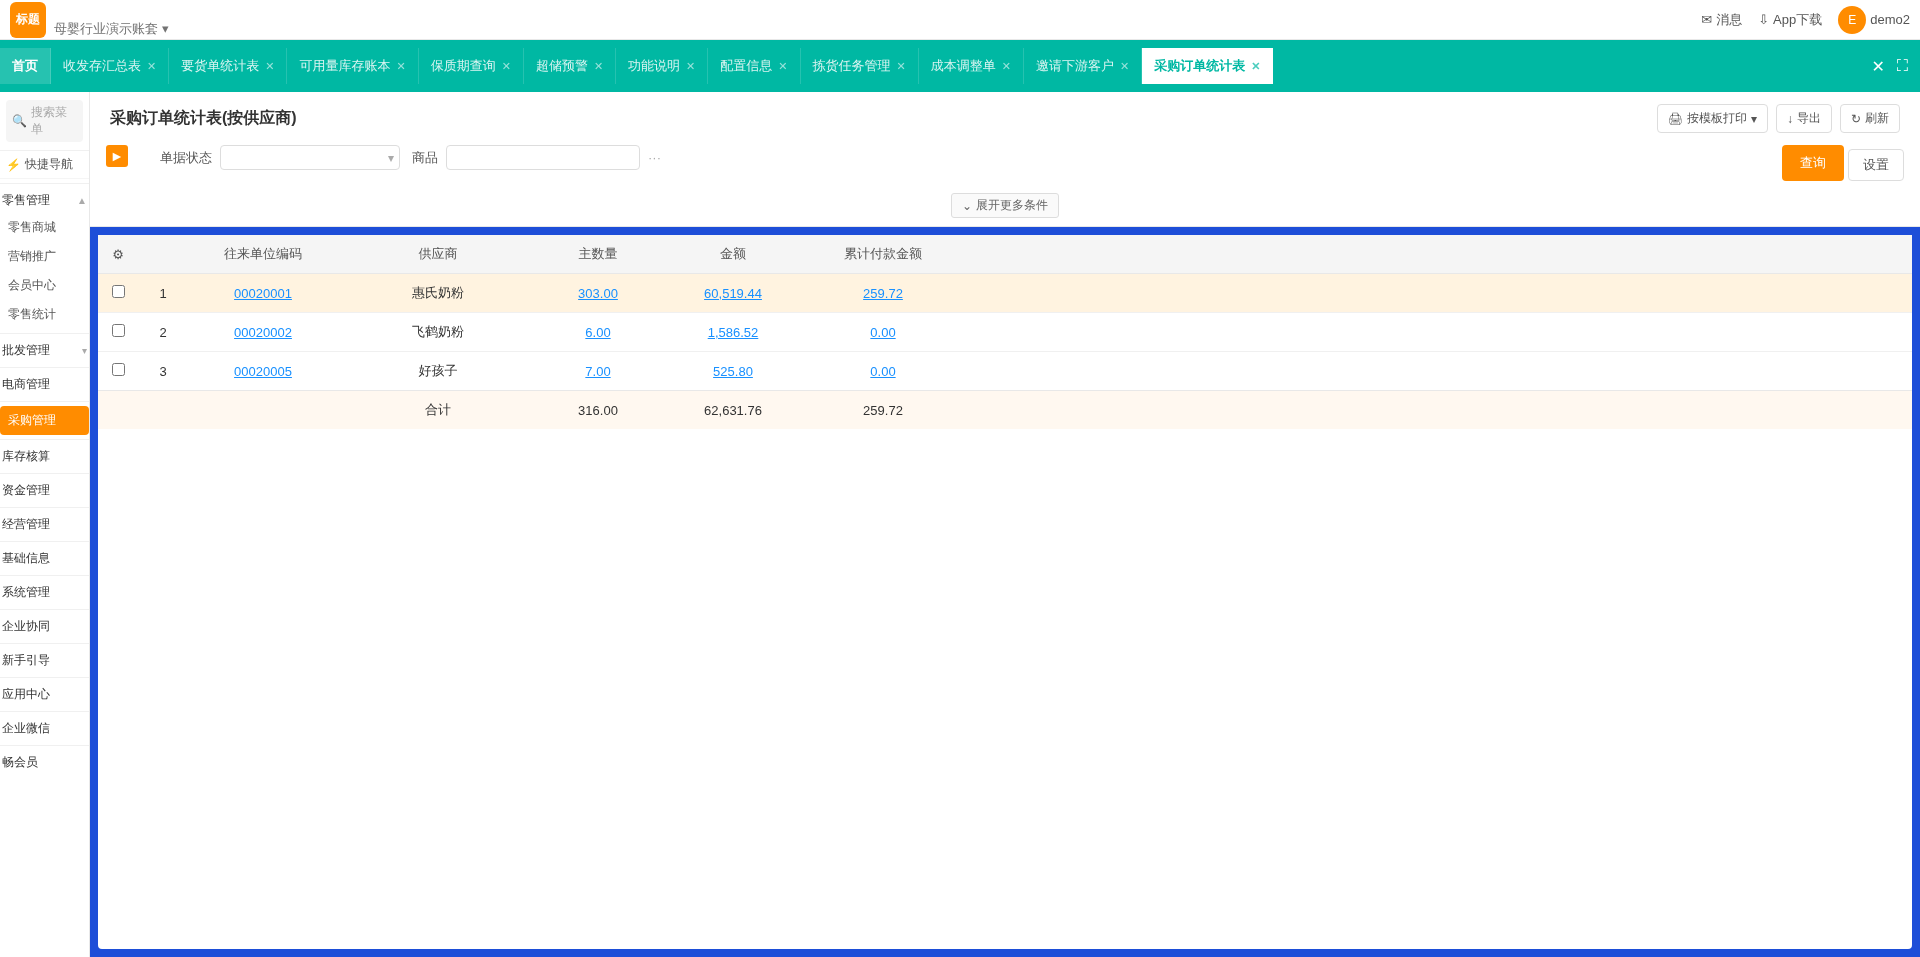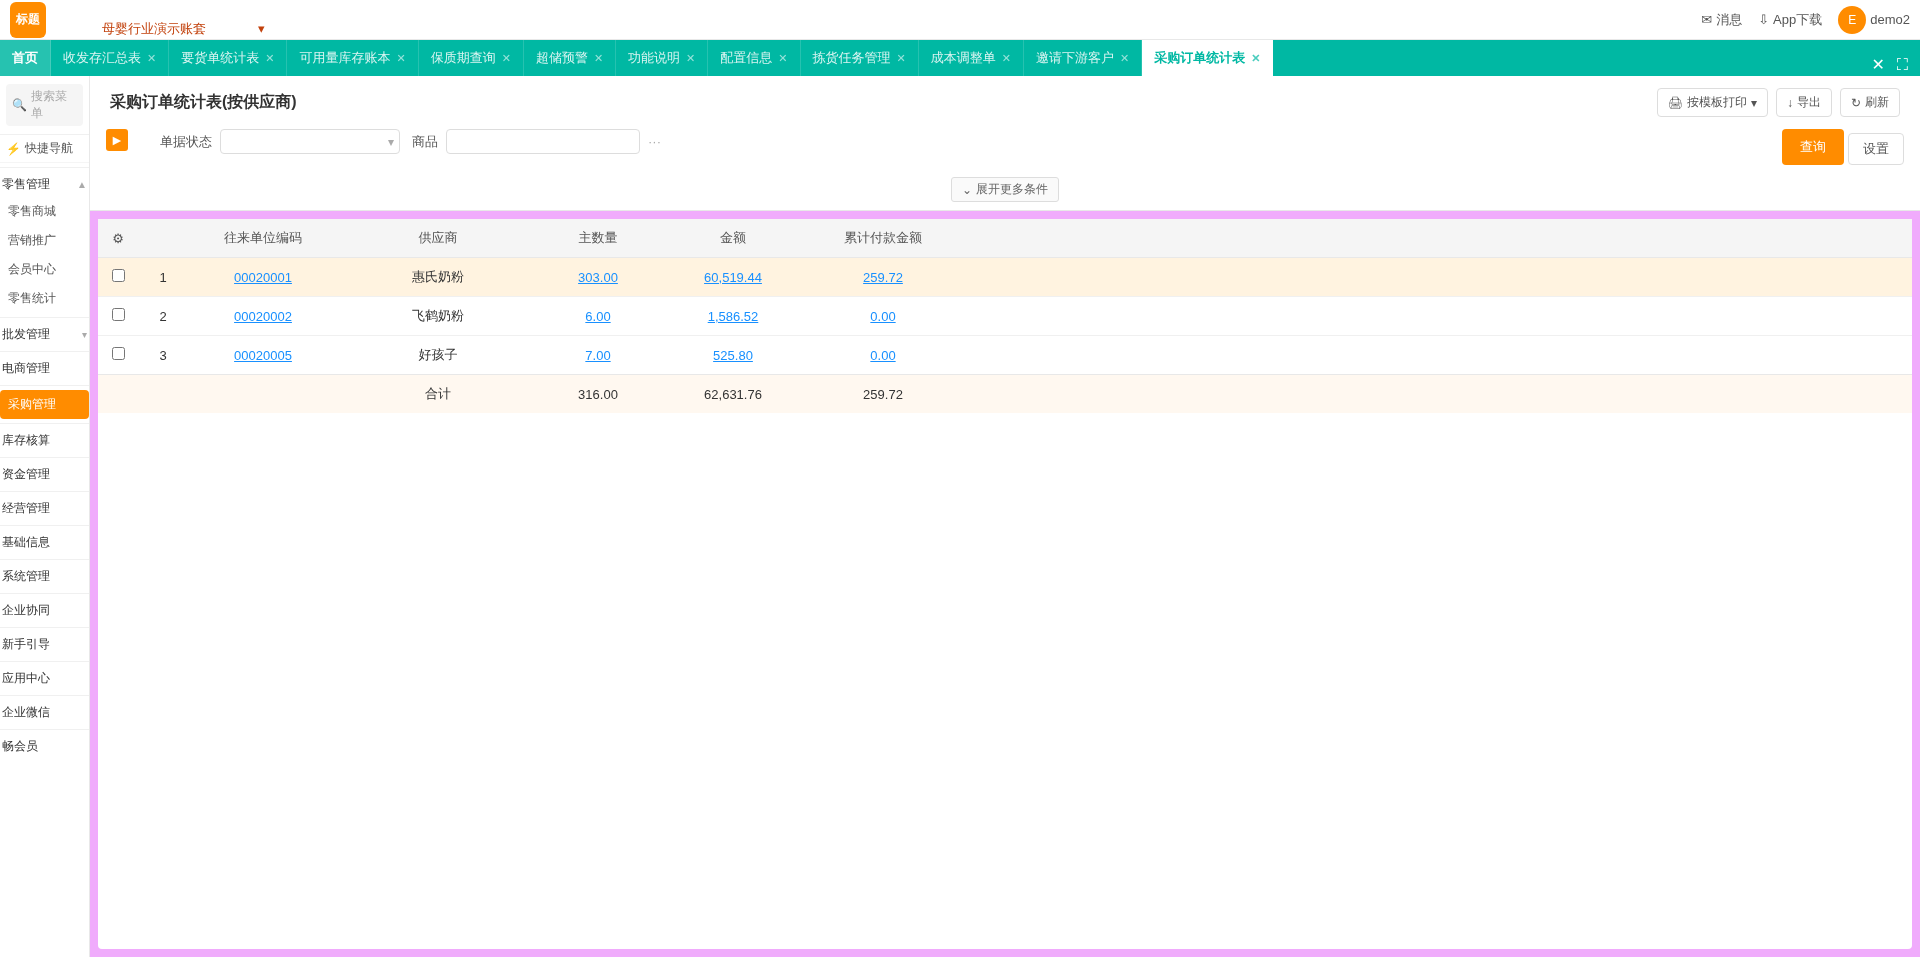--- a/index.html
+++ b/index.html
@@ -3,27 +3,27 @@
   <meta charset="utf-8">
   <style>
     * { box-sizing: border-box; margin: 0; padding: 0; }
     body { font-family: "Microsoft YaHei", "PingFang SC", Arial, sans-serif; font-size: 13px; background: #f5f5f5; overflow: hidden; height: 957px; display: flex; flex-direction: column; }
 
     
     .top-bar { height: 40px; background: #fff; display: flex; align-items: center; padding: 0 10px; border-bottom: 1px solid #e8e8e8; justify-content: space-between; }
     .top-bar-left { display: flex; align-items: flex-end; gap: 8px; }
     .logo { width: 36px; height: 36px; background: #ff8c00; border-radius: 6px; display: flex; align-items: center; justify-content: center; color: white; font-size: 12px; font-weight: bold; }
     .workspace-selector { display: flex; align-items: center; gap: 4px; color: #333; font-size: 13px; cursor: pointer; }
-    .workspace-selector span { color: #c2410c; margin-left: 48px; }
+    .workspace-selector span { color: #737373; }
     .top-bar-right { display: flex; align-items: center; gap: 16px; }
     .top-bar-icon { display: flex; align-items: center; gap: 4px; color: #555; font-size: 13px; cursor: pointer; }
     .avatar { width: 28px; height: 28px; border-radius: 50%; background: #ff8c00; display: flex; align-items: center; justify-content: center; color: white; font-size: 12px; }
 
     
-    .nav-tabs { background: #00b8a3; display: flex; align-items: flex-end; height: 36px; overflow: hidden; }
+    .nav-tabs { background: #00b8a3; display: flex; align-items: center; height: 52px; overflow: hidden; }
     .nav-tab { display: flex; align-items: center; height: 36px; padding: 0 12px; color: rgba(255,255,255,0.85); font-size: 13px; cursor: pointer; white-space: nowrap; border-right: 1px solid rgba(255,255,255,0.15); gap: 4px; }
     .nav-tab.active { background: #fff; color: #00b8a3; font-weight: bold; }
     .nav-tab .close-x { color: inherit; opacity: 0.7; font-size: 11px; margin-left: 2px; }
     .nav-tab:first-child { background: rgba(255,255,255,0.15); color: white; font-weight: bold; }
     .nav-tabs-right { margin-left: auto; display: flex; align-items: center; gap: 4px; padding: 0 8px; }
     .nav-tab-btn { color: white; cursor: pointer; font-size: 16px; padding: 2px 4px; }
 
     
     .main-layout { display: flex; flex: 1; overflow: hidden; }
 
@@ -32,21 +32,21 @@
     .sidebar-search { padding: 8px 6px; border-bottom: 1px solid #f0f0f0; }
     .sidebar-search-inner { background: #f5f5f5; border-radius: 4px; padding: 4px 6px; display: flex; align-items: center; gap: 4px; color: #aaa; font-size: 12px; cursor: pointer; }
     .sidebar-nav-item { display: flex; align-items: center; gap: 4px; padding: 5px 6px; color: #555; font-size: 12px; cursor: pointer; border-bottom: 1px solid #f5f5f5; }
     .sidebar-section-title { font-size: 12px; color: #333; display: flex; align-items: center; justify-content: space-between; cursor: pointer; padding: 4px 2px; }
     .sidebar-section-title .arrow { font-size: 10px; color: #aaa; }
     .sidebar-item { padding: 6px 8px; font-size: 12px; color: #555; cursor: pointer; border-radius: 4px; }
     .sidebar-item.active { background: #ff8c00; color: white; border-radius: 4px; }
     .sidebar-divider { height: 1px; background: #f0f0f0; margin: 4px 0; }
 
     
-    .content { flex: 1; background: #f0abfc; overflow-y: auto; display: flex; flex-direction: column; }
+    .content { flex: 1; background: #1d4ed8; overflow-y: auto; display: flex; flex-direction: column; }
     .filter-toggle-btn { background: #ff8c00; color: white; border: none; width: 22px; height: 22px; border-radius: 3px; cursor: pointer; display: flex; align-items: center; justify-content: center; font-size: 14px; flex-shrink: 0; }
     .date-shortcut { padding: 2px 6px; font-size: 12px; color: #555; cursor: pointer; border: 1px solid transparent; border-radius: 3px; }
     .custom-badge { background: #ff8c00; color: white; padding: 1px 6px; border-radius: 3px; font-size: 11px; }
     .date-range { font-size: 12px; color: #666; }
     .filter-select { border: 1px solid #ddd; border-radius: 4px; padding: 4px 24px 4px 8px; font-size: 13px; color: #333; min-width: 180px; background: white; cursor: pointer; appearance: none; position: relative; }
     .select-wrapper { position: relative; display: inline-flex; align-items: center; }
     .select-wrapper::after { content: '▾'; position: absolute; right: 6px; color: #aaa; font-size: 12px; pointer-events: none; }
     .filter-input { border: 1px solid #ddd; border-radius: 4px; padding: 4px 8px; font-size: 13px; color: #333; min-width: 200px; }
     .expand-more-btn { display: flex; align-items: center; justify-content: center; margin: 8px 0 0; }
     .expand-btn { display: flex; align-items: center; gap: 4px; color: #666; font-size: 12px; cursor: pointer; border: 1px solid #ddd; border-radius: 3px; padding: 3px 10px; background: #fafafa; }

